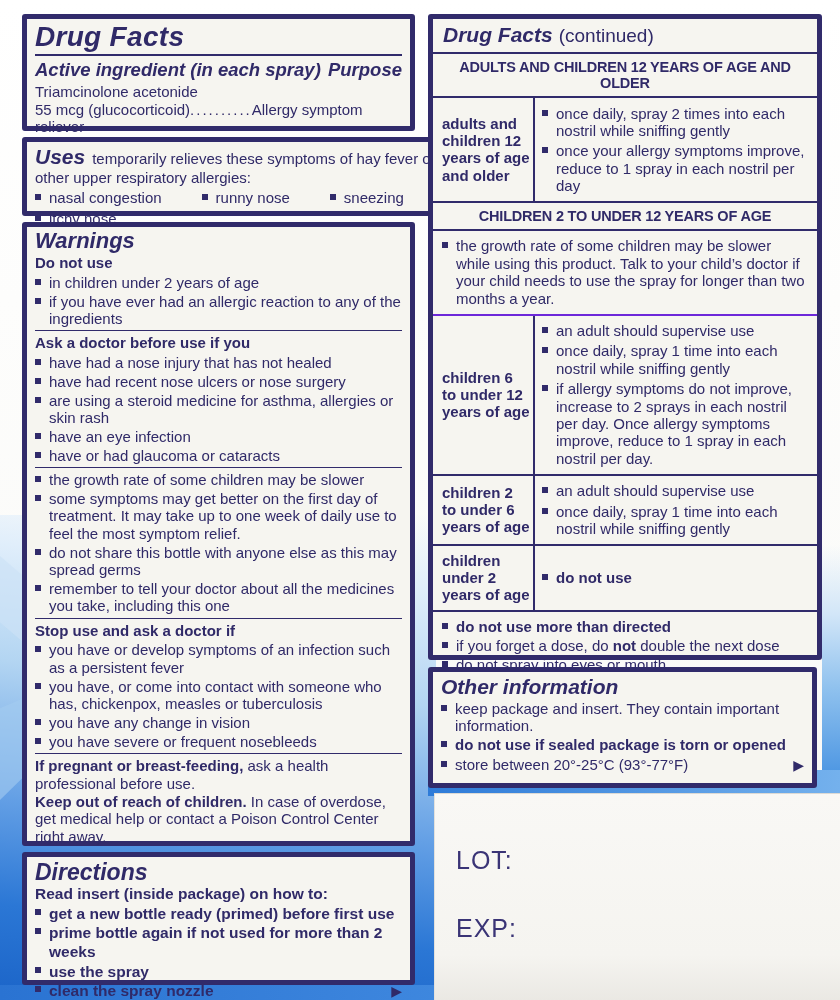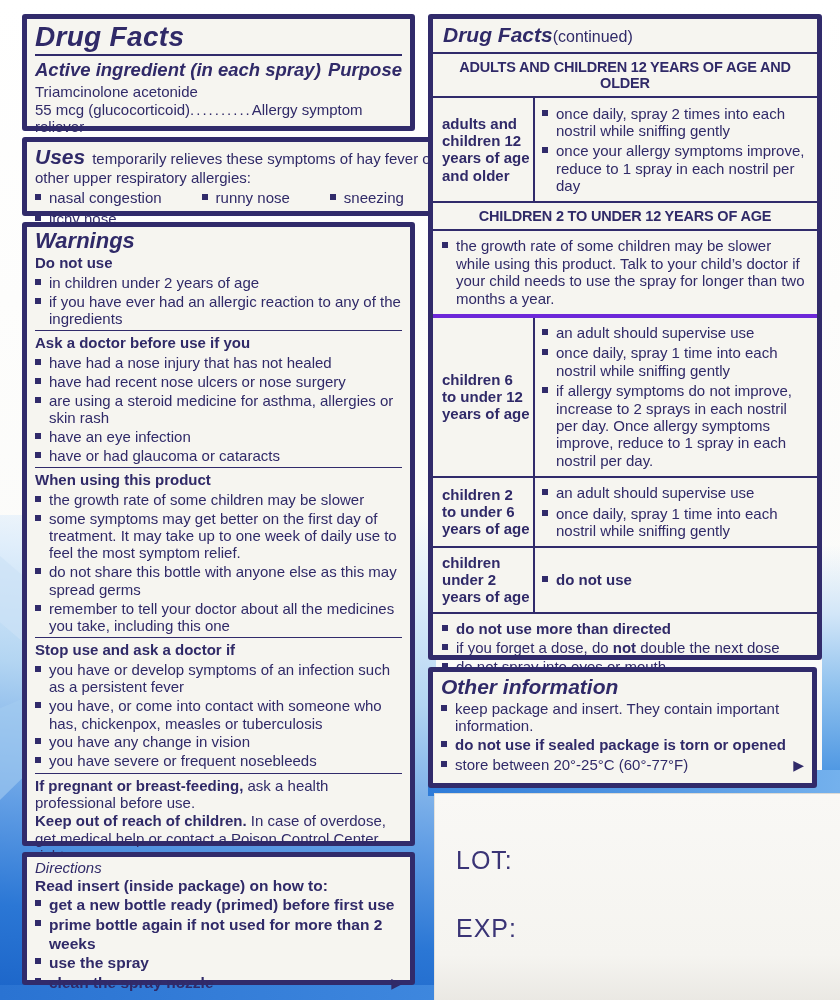--- a/index.html
+++ b/index.html
@@ -40,35 +40,35 @@
   .uses-row{display:flex;gap:40px;margin-top:1px;}
 
   .subhead{font-weight:bold;font-size:15px;line-height:1.2;margin-top:1px;}
   .sep{border:none;border-top:1.6px solid #312b6b;margin:3px 0;}
   .bul{display:flex;gap:8px;font-size:15px;line-height:1.16;margin:1.5px 0;}
   .sq{flex:0 0 auto;width:6px;height:6px;background:#312b6b;margin-top:5px;}
   .bold{font-weight:bold;}
   .para{font-size:15px;line-height:1.16;margin-top:1px;}
 
   
-  .t-dir{font-size:15px;font-weight:normal;font-style:italic;line-height:1.05;margin-bottom:1px;}
+  .t-dir{font-size:23px;font-weight:bold;font-style:italic;line-height:1.05;margin-bottom:1px;}
   .dir-intro{font-weight:bold;font-size:15.5px;line-height:1.2;}
   .dir-bul{display:flex;gap:8px;font-weight:bold;font-size:15.5px;line-height:1.25;}
   .dir-last{display:flex;justify-content:space-between;align-items:center;}
   .arrow{font-size:14px;line-height:1;}
 
   
   .rtitle{display:flex;align-items:baseline;border-bottom:2.5px solid #312b6b;padding:4px 10px 5px;}
   .rtitle .a{font-size:21px;font-weight:bold;font-style:italic;}
-  .rtitle .b{font-size:16px;}
+  .rtitle .b{font-size:19px;margin-left:6px;}
   .chead{text-align:center;font-weight:bold;font-size:14.5px;letter-spacing:-.2px;padding:5px 4px;border-bottom:2px solid #312b6b;}
   .drow{display:grid;grid-template-columns:100px 1fr;border-bottom:2px solid #312b6b;}
   .drow .lbl{font-weight:bold;font-size:15px;line-height:1.15;padding:6px 3px 6px 9px;align-self:center;}
   .drow .cell{border-left:2px solid #312b6b;padding:5px 6px 5px 7px;display:flex;flex-direction:column;justify-content:center;}
-  .fullnote{padding:5px 9px;border-bottom:4px solid #6d28d9;}
+  .fullnote{padding:5px 9px;border-bottom:2px solid #6d28d9;}
   .general{padding:5px 9px 4px;}
 
   .t-other{font-size:21px;font-weight:bold;font-style:italic;line-height:1.1;margin-bottom:1px;}
   .flexline{display:flex;justify-content:space-between;align-items:center;}
 </style>
 </head>
 <body>
 
 <div class="page">
 
@@ -146,21 +146,20 @@
       </div>
     <div class="bul">
         <span class="sq"></span>
         <span>have an eye infection</span>
       </div>
     <div class="bul">
         <span class="sq"></span>
         <span>have or had glaucoma or cataracts</span>
       </div>
     <hr class="sep">
-    <div class="subhead">When using this product</div>
     <div class="bul">
         <span class="sq"></span>
         <span>the growth rate of some children may be slower</span>
       </div>
     <div class="bul">
         <span class="sq"></span>
         <span>some symptoms may get better on the first day of treatment. It may take up to one week of daily use to feel the most symptom relief.</span>
       </div>
     <div class="bul">
         <span class="sq"></span>
@@ -320,19 +319,19 @@
         <span class="sq"></span>
         <span>keep package and insert. They contain important information.</span>
       </div>
     <div class="bul bold">
         <span class="sq"></span>
         <span>do not use if sealed package is torn or opened</span>
       </div>
     <div class="flexline">
       <div class="bul">
           <span class="sq"></span>
-          <span>store between 20°-25°C (60°-77°F)</span>
+          <span>store between 20°-25°C (93°-77°F)</span>
         </div>
       <span class="arrow">▶</span>
     </div>
   </div>
 
 </div>
 
 </body></html>

